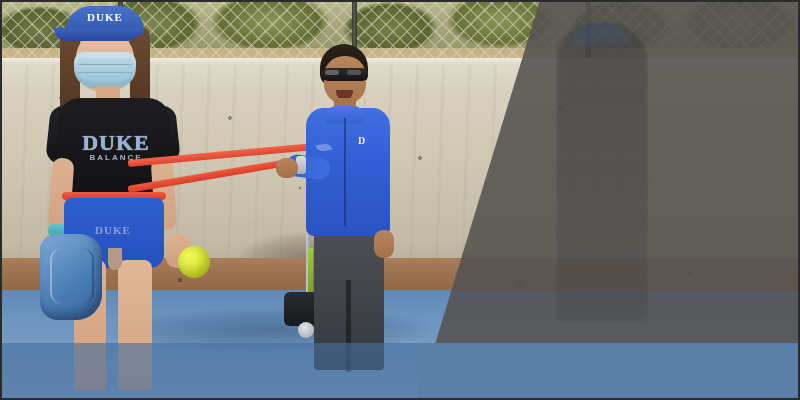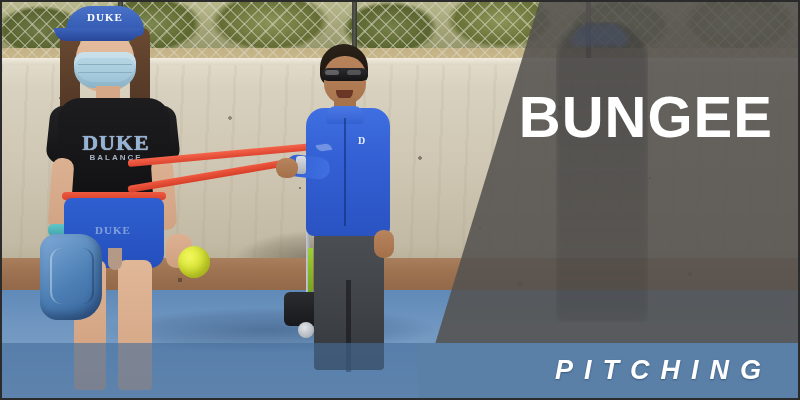--- a/index.html
+++ b/index.html
@@ -528,21 +528,19 @@
       <div class="co-hand-r"></div>
     </div>
 
   </div>
 
   <div class="dark-panel"></div>
   <div class="ghost"></div>
   <div class="ghost-cap"></div>
 
   <div class="title-wrap">
-    <div class="t-bungee">BUNGEE</div>
   </div>
 
   <div class="bottom-bar"></div>
   <div class="bottom-bar-right"></div>
-  <div class="t-pitching">PITCHING</div>
 
   <div class="frame"></div>
 </div>
 
 </body></html>

